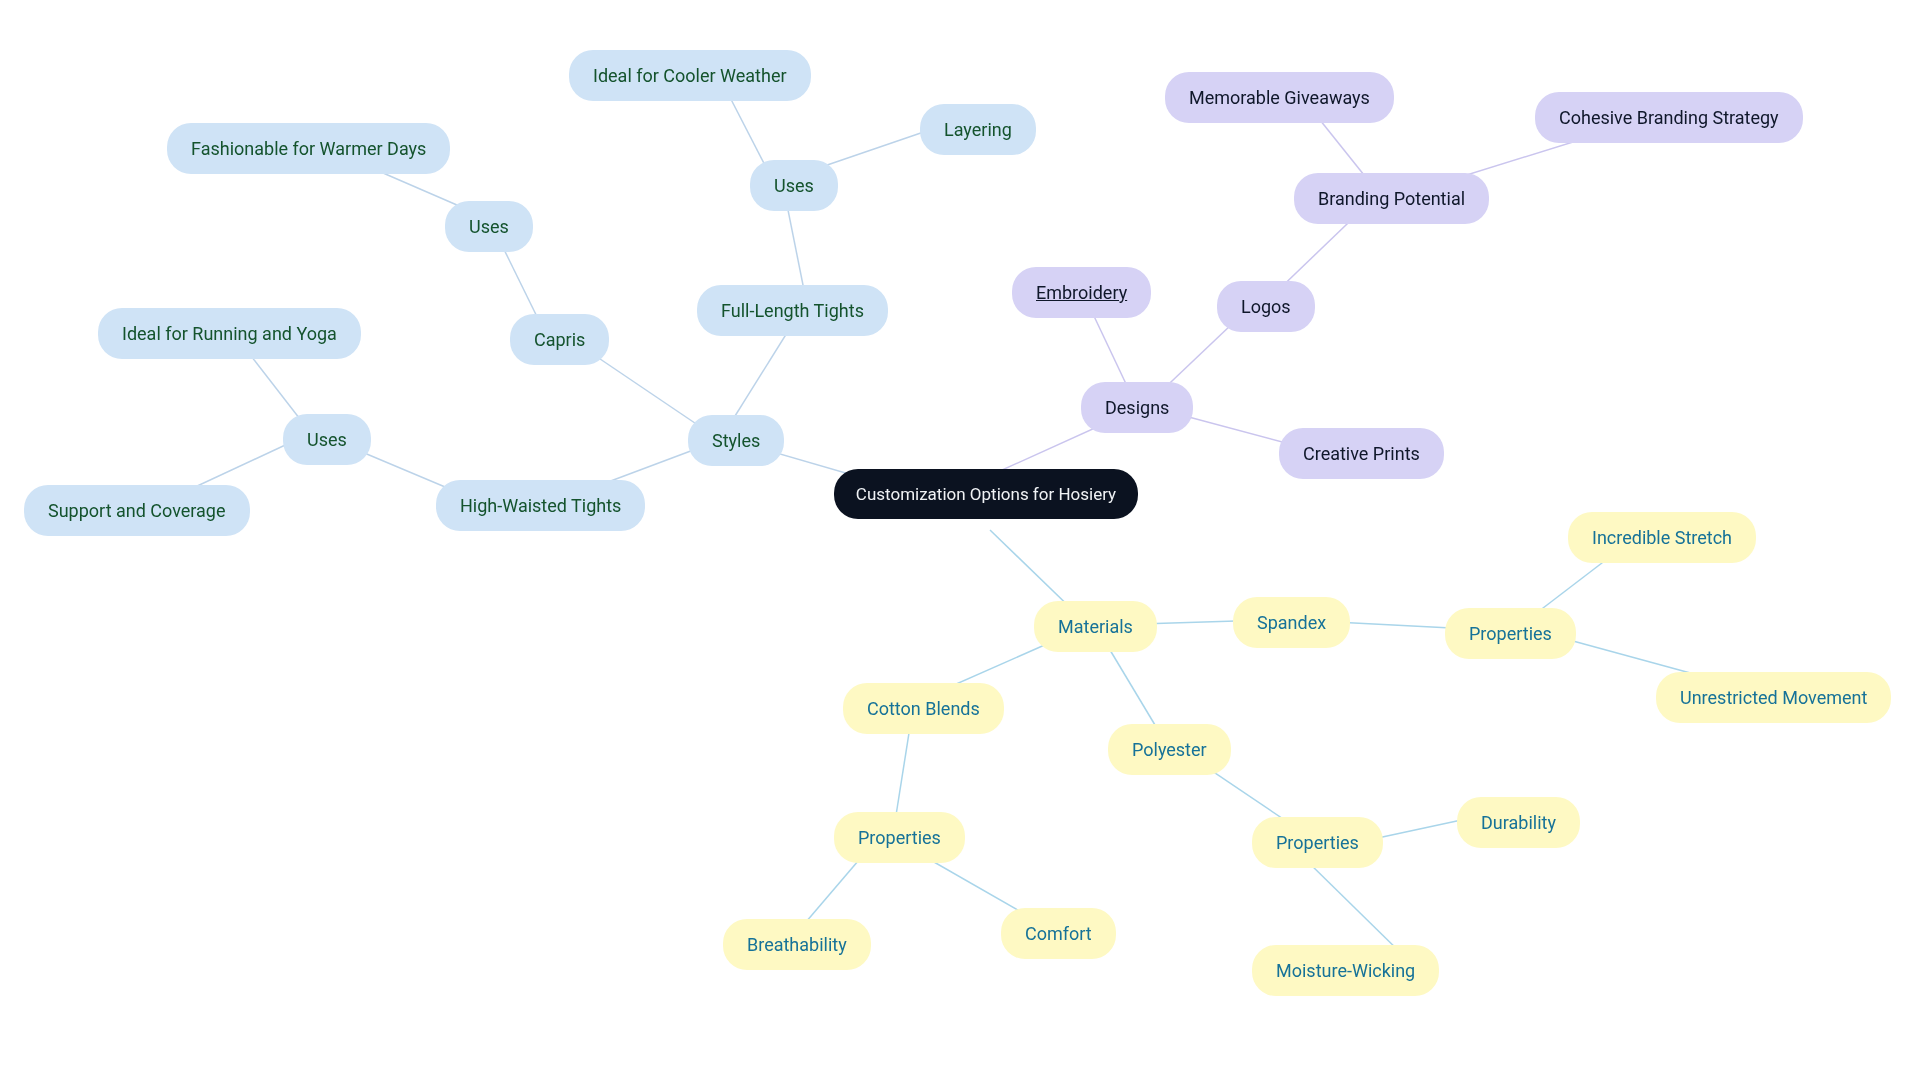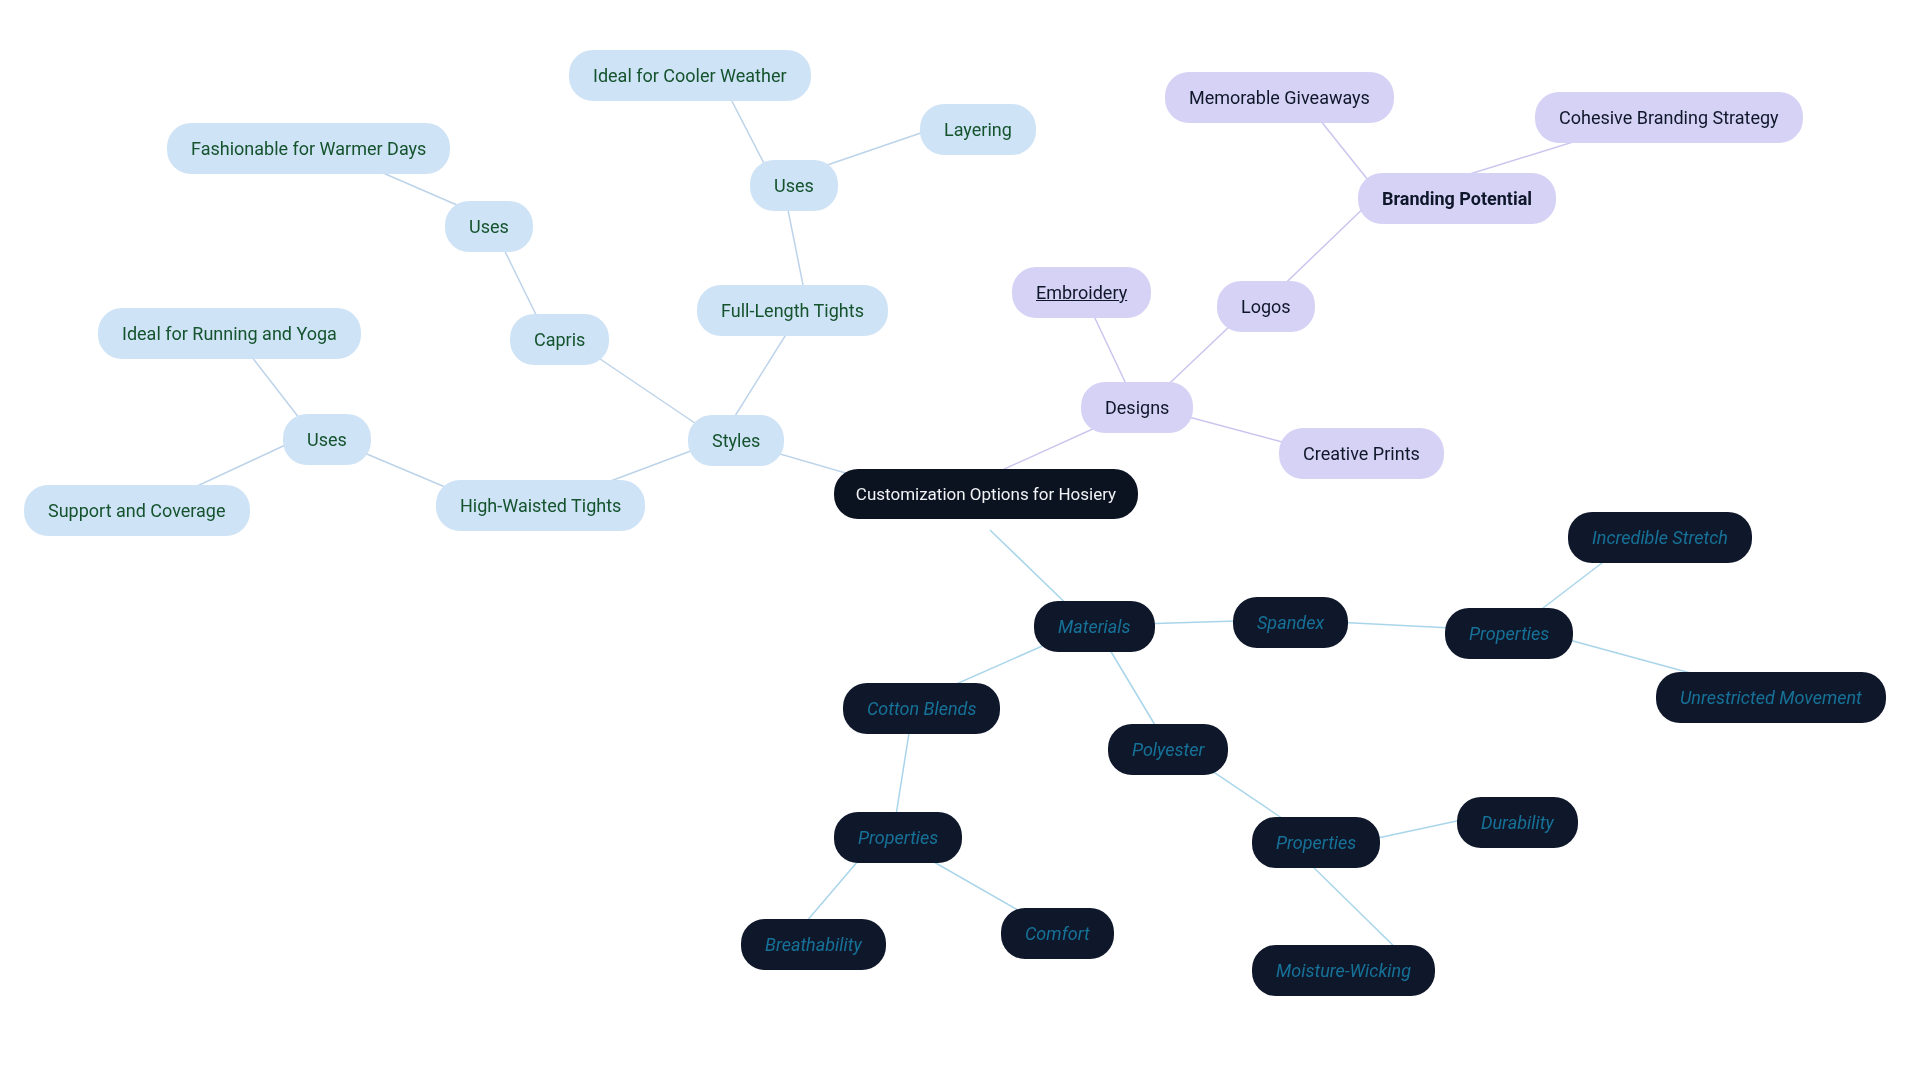--- a/index.html
+++ b/index.html
@@ -42,23 +42,22 @@
     width: 304px;
     white-space: normal;
     padding: 14px 20px;
     font-size: 17px;
   }
   .blue-d { 
     background: #cfe3f6;
     color: #14532d;
   }
   .blue-l { 
-    background: #0f172a;
+    background: #fef9c3;
     color: #167298;
-    font-style: italic;
   }
   .purple {
     background: #d6d2f5;
     color: #0f172a;
   }
 </style>
 </head>
 <body>
 
 <svg>
@@ -115,29 +114,29 @@
 <div class="node blue-d" style="left:167px; top:123px;">Fashionable for Warmer Days</div>
 <div class="node blue-d" style="left:697px; top:285px;">Full-Length Tights</div>
 <div class="node blue-d" style="left:750px; top:160px;">Uses</div>
 <div class="node blue-d" style="left:569px; top:50px;">Ideal for Cooler Weather</div>
 <div class="node blue-d" style="left:920px; top:104px;">Layering</div>
 
 <div class="node purple" style="left:1081px; top:382px;">Designs</div>
 <div class="node purple" style="left:1012px; top:267px;text-decoration:underline;">Embroidery</div>
 <div class="node purple" style="left:1217px; top:281px;">Logos</div>
 <div class="node purple" style="left:1279px; top:428px;">Creative Prints</div>
-<div class="node purple" style="left:1358px; top:173px;font-weight:bold;">Branding Potential</div>
+<div class="node purple" style="left:1294px; top:173px;">Branding Potential</div>
 <div class="node purple" style="left:1165px; top:72px;">Memorable Giveaways</div>
 <div class="node purple" style="left:1535px; top:92px;">Cohesive Branding Strategy</div>
 
 <div class="node blue-l" style="left:1034px; top:601px;">Materials</div>
 <div class="node blue-l" style="left:1233px; top:597px;">Spandex</div>
 <div class="node blue-l" style="left:1445px; top:608px;">Properties</div>
 <div class="node blue-l" style="left:1568px; top:512px;">Incredible Stretch</div>
 <div class="node blue-l" style="left:1656px; top:672px;">Unrestricted Movement</div>
 <div class="node blue-l" style="left:1108px; top:724px;">Polyester</div>
 <div class="node blue-l" style="left:1252px; top:817px;">Properties</div>
 <div class="node blue-l" style="left:1457px; top:797px;">Durability</div>
 <div class="node blue-l" style="left:1252px; top:945px;">Moisture-Wicking</div>
 <div class="node blue-l" style="left:843px; top:683px;">Cotton Blends</div>
 <div class="node blue-l" style="left:834px; top:812px;">Properties</div>
-<div class="node blue-l" style="left:741px; top:919px;">Breathability</div>
+<div class="node blue-l" style="left:723px; top:919px;">Breathability</div>
 <div class="node blue-l" style="left:1001px; top:908px;">Comfort</div>
 
 </body></html>

